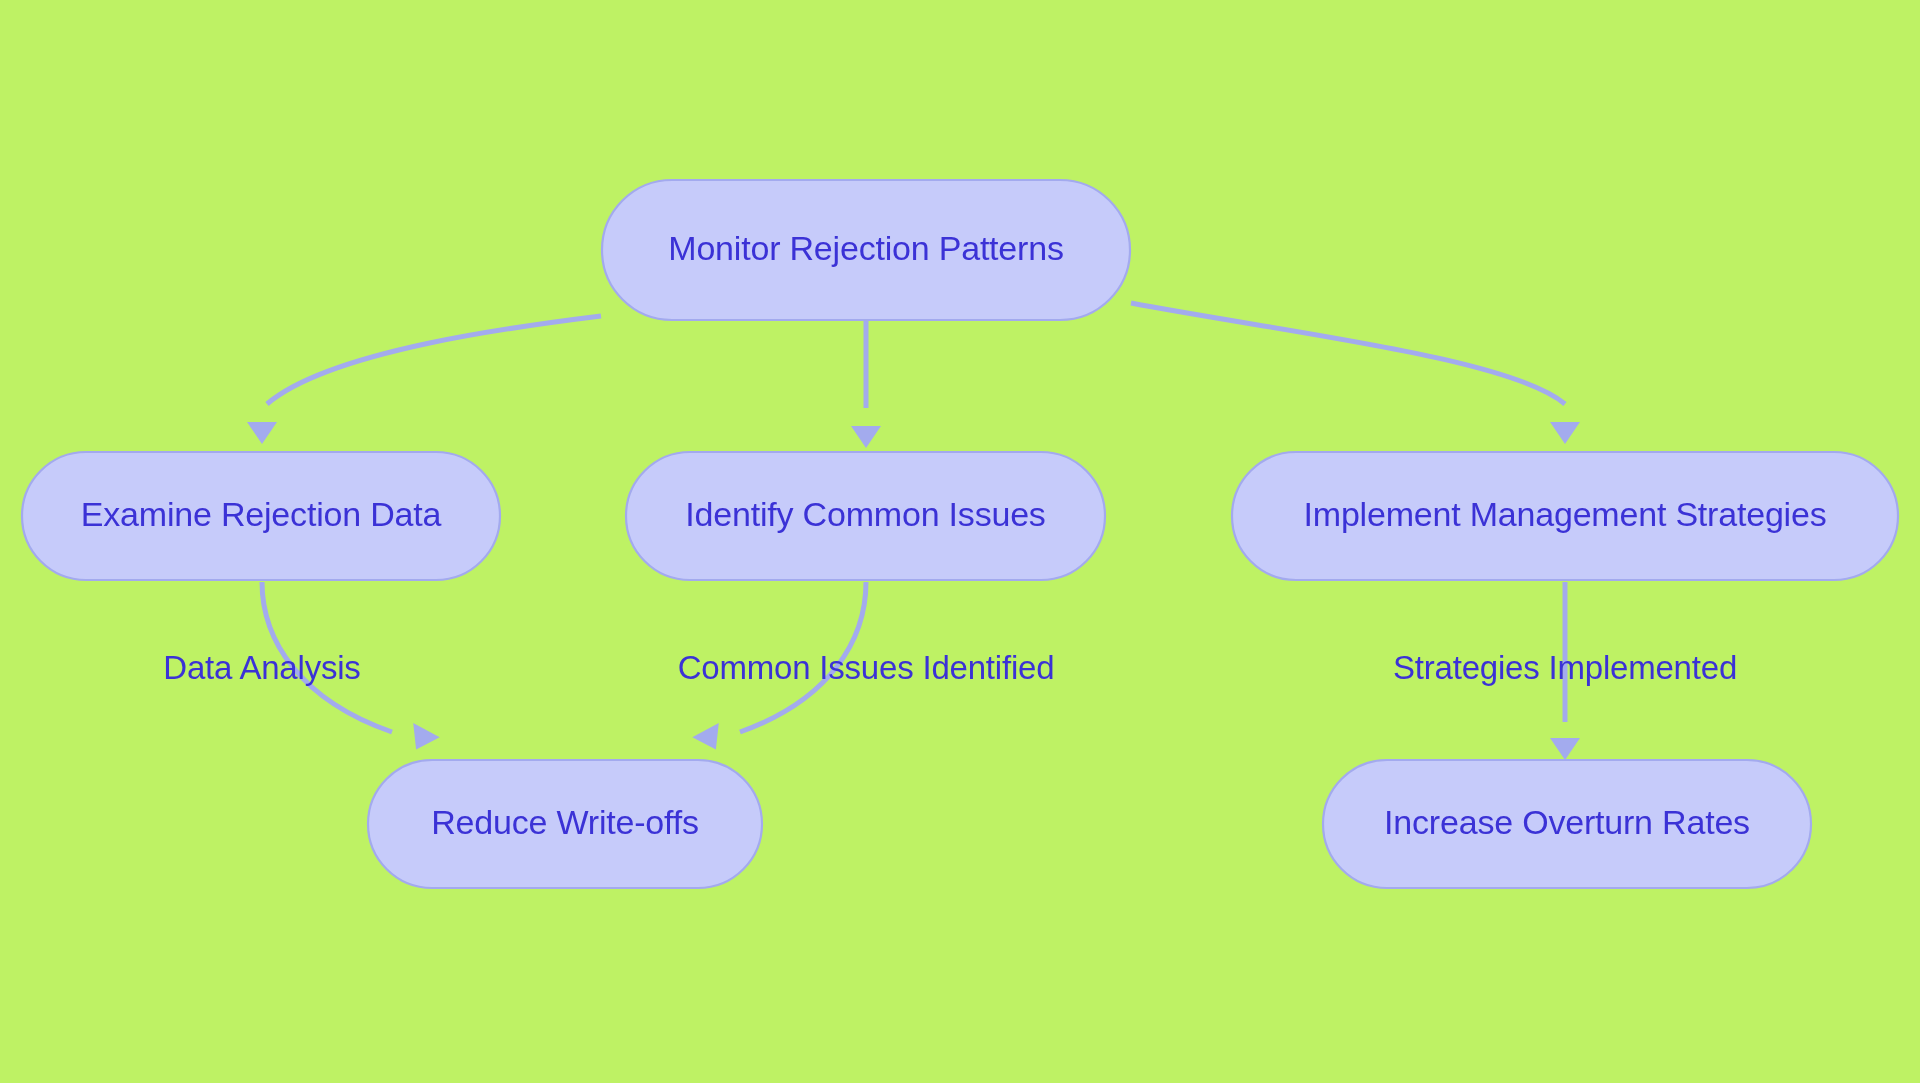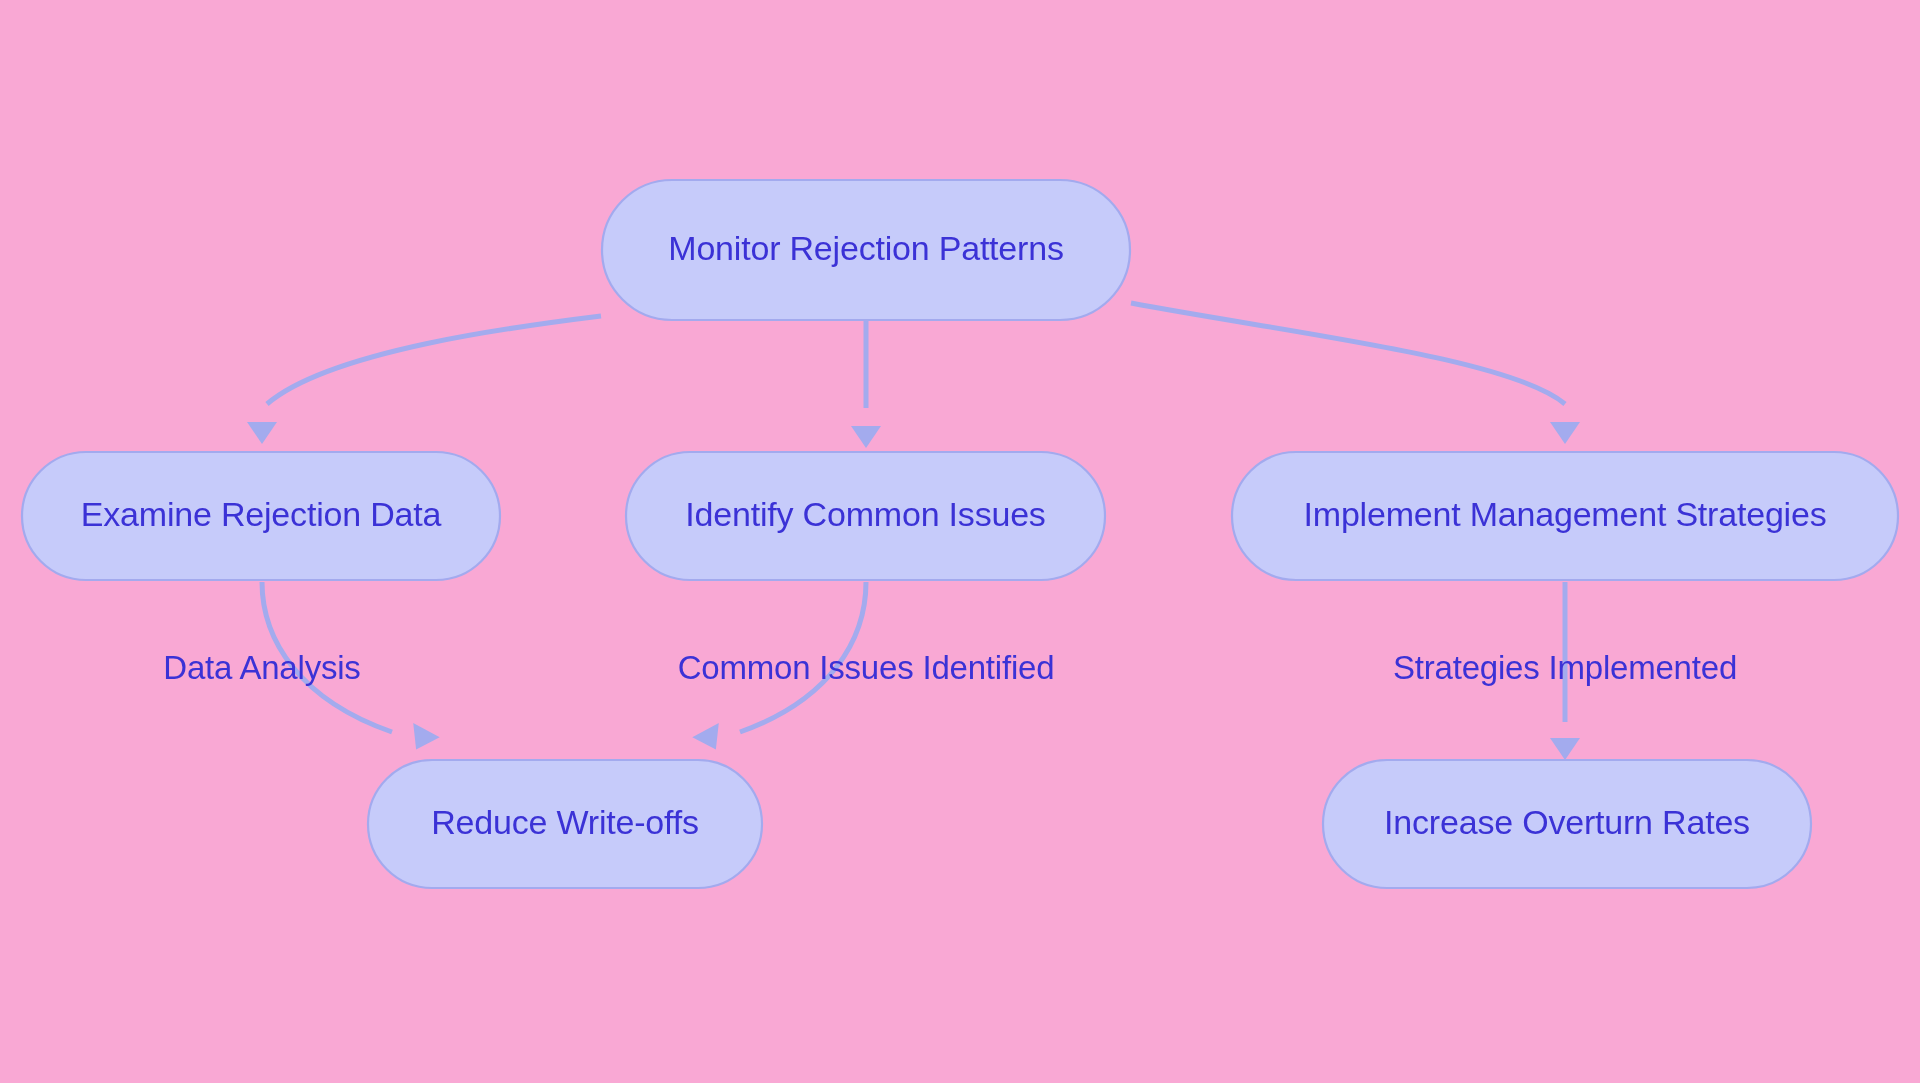--- a/index.html
+++ b/index.html
@@ -7,21 +7,21 @@
     padding: 0;
     background: #ffffff;
   }
   body {
     font-family: "Liberation Sans", sans-serif;
   }
   #flowchart-root {
     position: relative;
     width: 1920px;
     height: 1083px;
-    background: #f9a8d4;
+    background: #bef264;
     overflow: hidden;
   }
   svg#flow-svg {
     display: block;
     width: 1920px;
     height: 1083px;
   }
   .node-shape {
     fill: #c6cbfa;
     stroke: #a3aaee;

